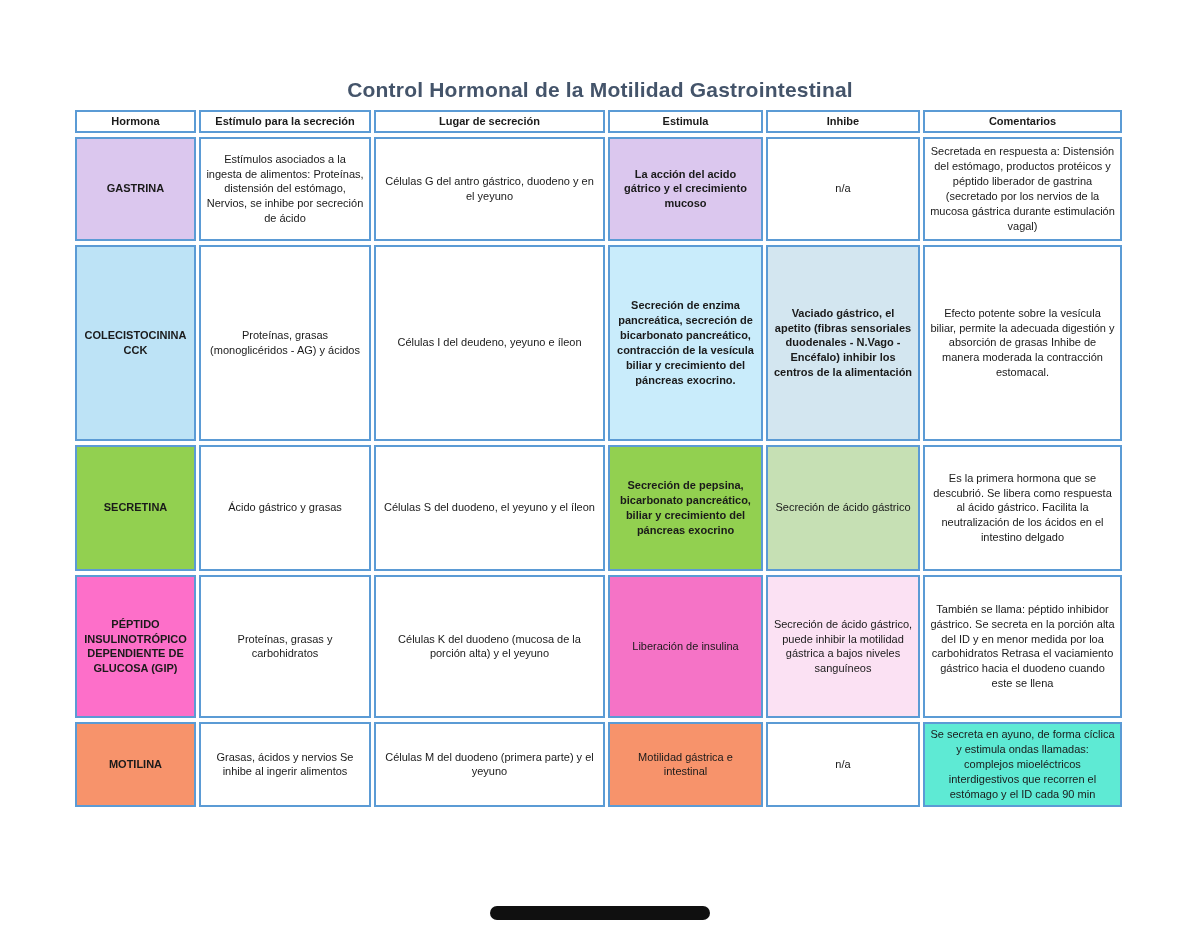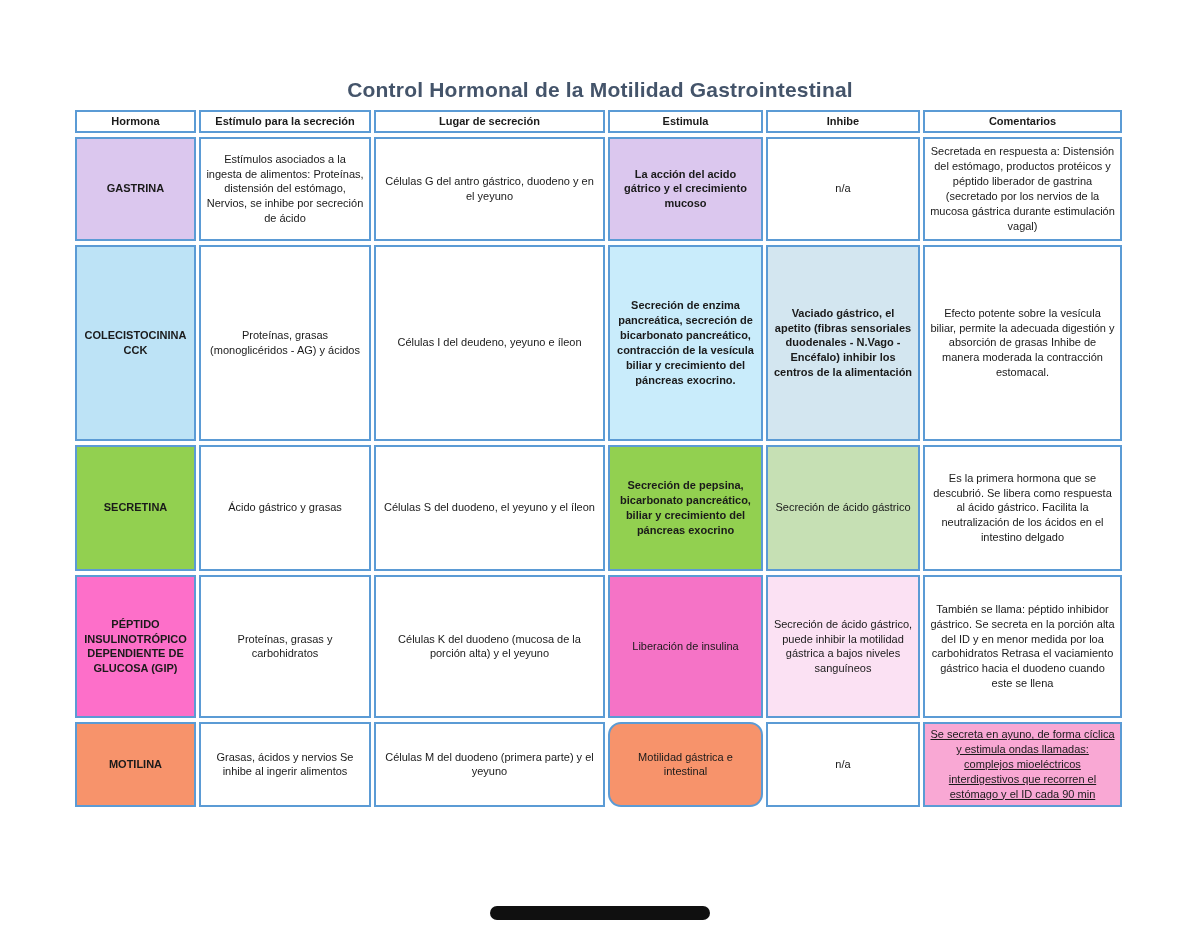--- a/index.html
+++ b/index.html
@@ -72,21 +72,21 @@
           <td style="background: rgb(255, 255, 255);">Proteínas, grasas y carbohidratos</td>
           <td style="background: rgb(255, 255, 255);">Células K del duodeno (mucosa de la porción alta) y el yeyuno</td>
           <td style="background: rgb(245, 115, 198);">Liberación de insulina</td>
           <td style="background: rgb(251, 225, 243);">Secreción de ácido gástrico, puede inhibir la motilidad gástrica a bajos niveles sanguíneos</td>
           <td style="background: rgb(255, 255, 255);">También se llama: péptido inhibidor gástrico. Se secreta en la porción alta del ID y en menor medida por loa carbohidratos  Retrasa el vaciamiento gástrico hacia el duodeno cuando este se llena</td>
         </tr>
         <tr style="height: 85px;">
           <td class="b" style="background: rgb(247, 147, 107);">MOTILINA</td>
           <td style="background: rgb(255, 255, 255);">Grasas, ácidos y nervios Se inhibe al ingerir alimentos</td>
           <td style="background: rgb(255, 255, 255);">Células M del duodeno (primera parte) y el yeyuno</td>
-          <td style="background: rgb(247, 147, 107); border-radius: 13px;">Motilidad gástrica e intestinal</td>
+          <td style="background: rgb(247, 147, 107);">Motilidad gástrica e intestinal</td>
           <td style="background: rgb(255, 255, 255);">n/a</td>
-          <td style="background: #f9a8d4; text-decoration: underline;">Se secreta en ayuno, de forma cíclica y estimula ondas llamadas: complejos mioeléctricos interdigestivos que recorren el estómago y el ID cada 90 min</td>
+          <td style="background: #5eead4;">Se secreta en ayuno, de forma cíclica y estimula ondas llamadas: complejos mioeléctricos interdigestivos que recorren el estómago y el ID cada 90 min</td>
         </tr>
       </tbody>
   </table>
 
   <div class="home-bar"></div>
 </div>
 
 </body></html>

